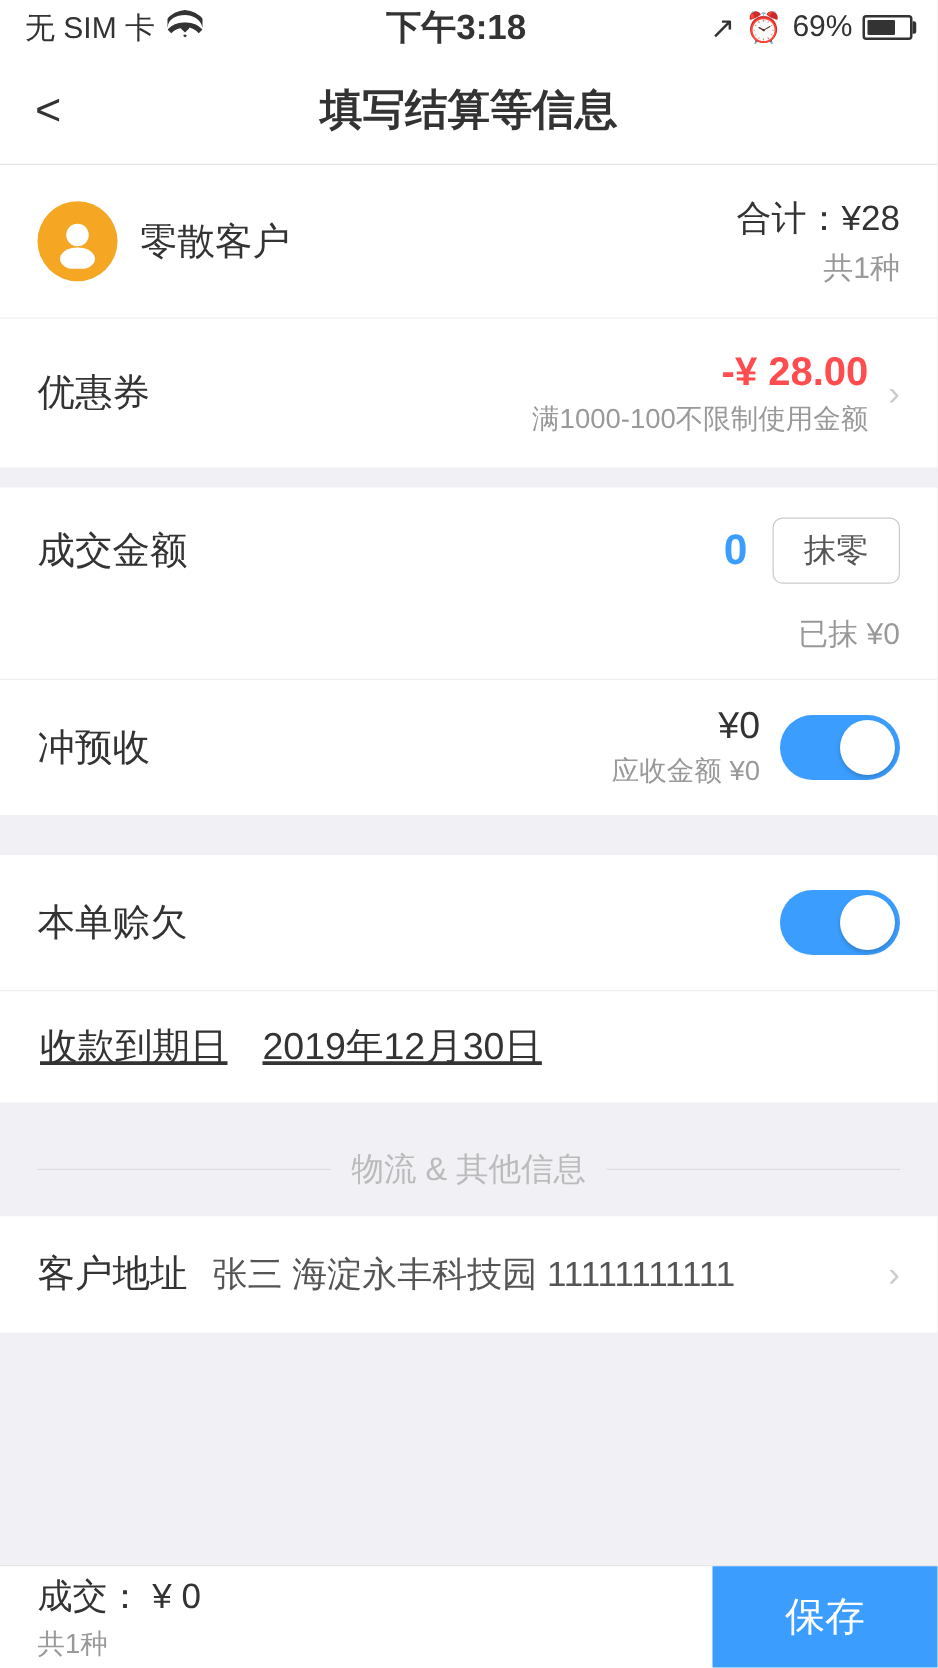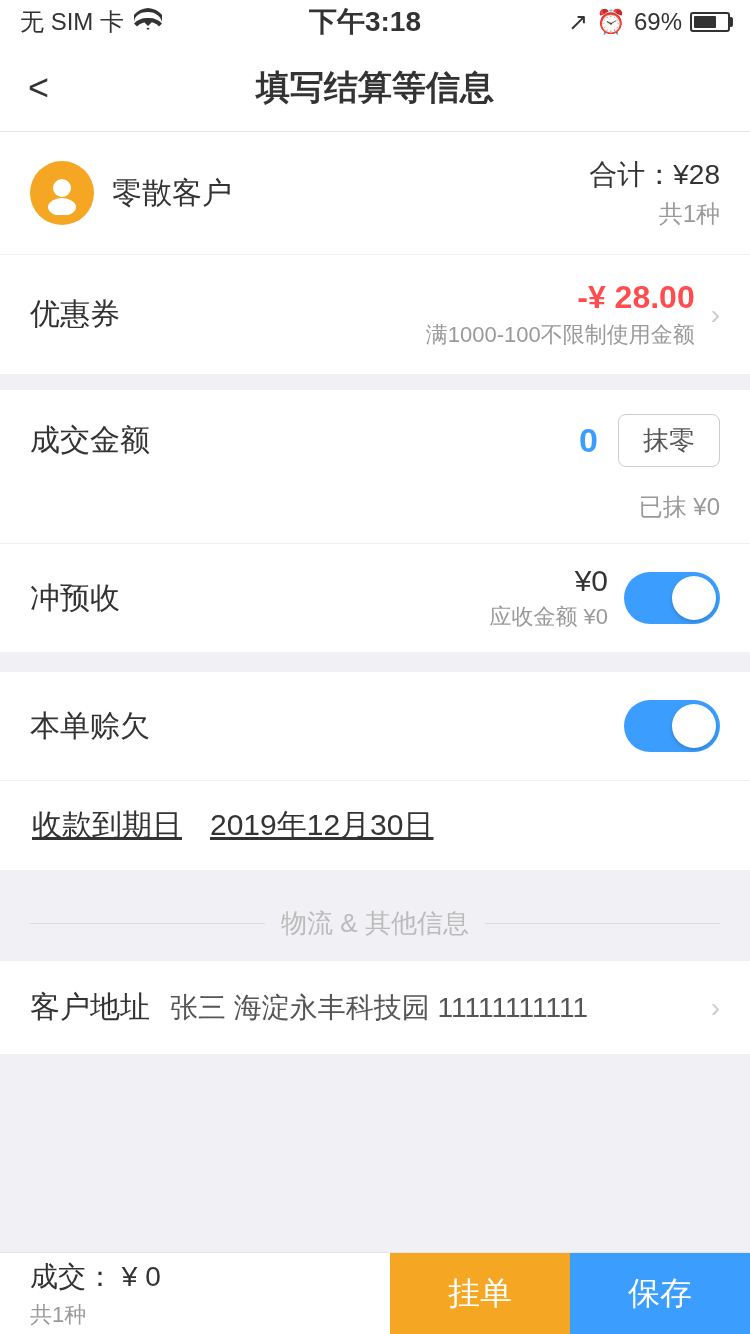--- a/index.html
+++ b/index.html
@@ -139,21 +139,21 @@
       margin-top: 4px;
     }
     .chevron-right {
       font-size: 28px;
       color: #ccc;
     }
 
     
     .transaction-section {
       background: #fff;
-      margin-bottom: 20px;
+      margin-bottom: 32px;
     }
     .transaction-row {
       padding: 24px 30px;
       display: flex;
       align-items: center;
       justify-content: space-between;
     }
     .transaction-right {
       display: flex;
       align-items: center;
@@ -454,15 +454,14 @@
 </div>
 
 <div class="bottom-bar">
   <div class="bottom-info">
     <div class="bottom-total">
       <span>成交：</span>
       <span>¥ 0</span>
     </div>
     <div class="bottom-count">共1种</div>
   </div>
-  <button class="bottom-btn btn-hold">挂单</button>
   <button class="bottom-btn btn-save">保存</button>
 </div>
 
 </body></html>

